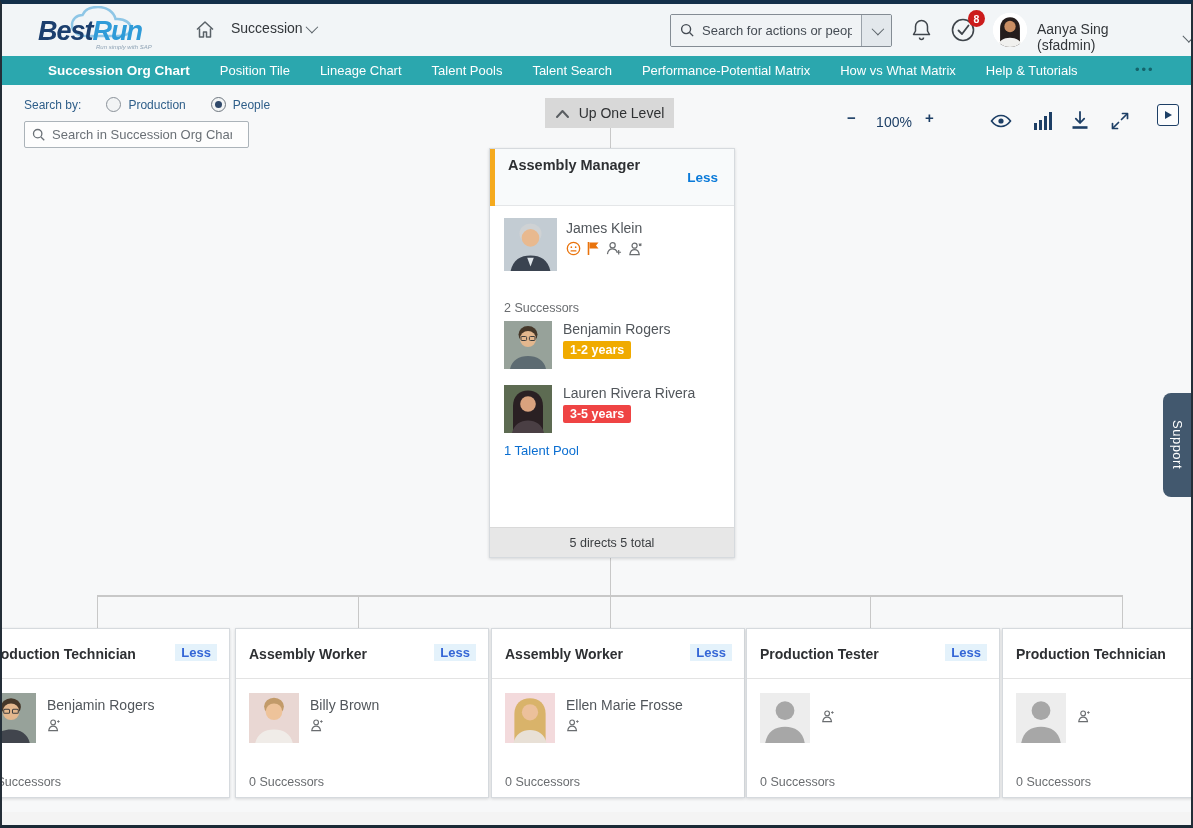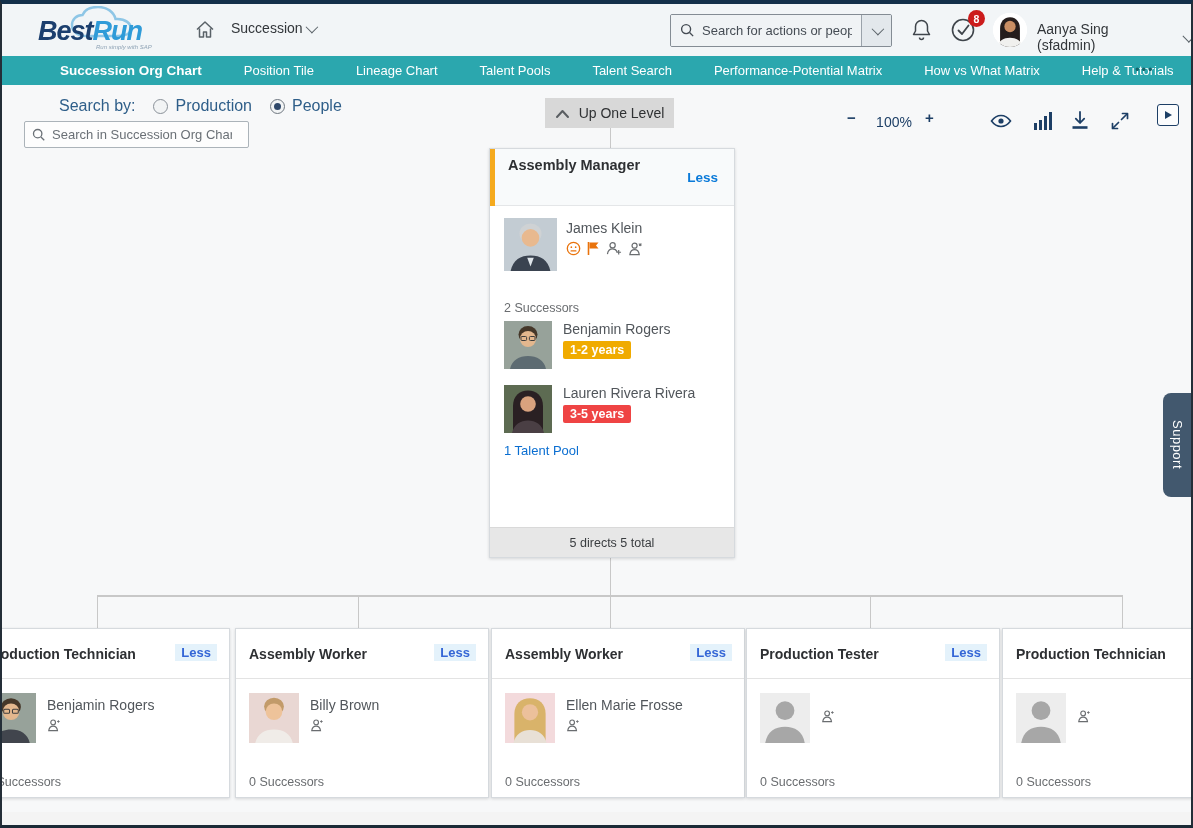--- a/index.html
+++ b/index.html
@@ -25,27 +25,27 @@
   .search-main input::placeholder { color:#454c54; opacity:1; }
   .search-dd { width:31px; background:#e3e8ec; border-left:1px solid #9aa2aa; display:flex; align-items:center; justify-content:center; cursor:pointer; }
   .iconbtn { position:absolute; cursor:pointer; }
   .badge { position:absolute; top:-7px; right:-9px; min-width:17px; height:17px; background:#cc1c1c; border-radius:9px; color:#fff;
            font-size:10.5px; font-weight:bold; display:flex; align-items:center; justify-content:center; padding:0 4px; }
   .avatar { position:absolute; left:991px; top:9px; width:34px; height:34px; border-radius:50%; overflow:hidden; background:#fff; cursor:pointer; }
   .user-menu { position:absolute; left:1035px; top:17px; font-size:14px; color:#32363a; display:flex; align-items:center; gap:20px; cursor:pointer; }
 
   
   .navbar { height:29px; background:#2ba7ae; display:flex; align-items:center; padding-left:46px; gap:30px; position:relative; }
-  .navbar .item { color:#ffffff; font-size:13px; cursor:pointer; white-space:nowrap;margin-left:12px; }
+  .navbar .item { color:#ffffff; font-size:13px; cursor:pointer; white-space:nowrap; }
   .navbar .item.active { font-weight:bold; font-size:13.5px; }
   .nav-overflow { position:absolute; left:1133px; top:6px; color:#14646b; font-size:13px; letter-spacing:2px; cursor:pointer; }
 
   
   .content { position:relative; height:727px; background:#f7f8f9; overflow:hidden; }
-  .searchby { position:absolute; left:22px; top:12px; display:flex; align-items:center; gap:10px; font-size:16px; color:#2e5e89;margin-left:35px; }
+  .searchby { position:absolute; left:22px; top:12px; display:flex; align-items:center; gap:17px; font-size:12px; color:#2e5e89; }
   .radio { width:15px; height:15px; border-radius:50%; border:1.5px solid #8a9199; background:#f2f4f5; display:inline-block; position:relative; cursor:pointer; }
   .radio.checked { border-color:#6f7780; }
   .radio.checked::after { content:""; position:absolute; left:3px; top:3px; width:7px; height:7px; border-radius:50%; background:#2f486a; }
   .radio-group { display:flex; align-items:center; gap:7px; margin-left:8px; cursor:pointer; }
   .org-search { position:absolute; left:22px; top:36px; width:225px; height:27px; background:#fdfdfd; border:1px solid #abb3b9; border-radius:2px;
                 display:flex; align-items:center; gap:6px; padding:0 7px; }
   .org-search input { border:none; outline:none; background:transparent; font-size:13px; color:#5b6océ066; width:180px; font-family:"Liberation Sans",sans-serif; }
   .org-search input::placeholder { color:#6a7076; opacity:1; }
   .up-btn { position:absolute; left:543px; top:13px; width:129px; height:30px; background:#d8d8d8; display:flex; align-items:center; justify-content:center;
             gap:9px; font-size:14px; color:#2f3133; cursor:pointer; }

